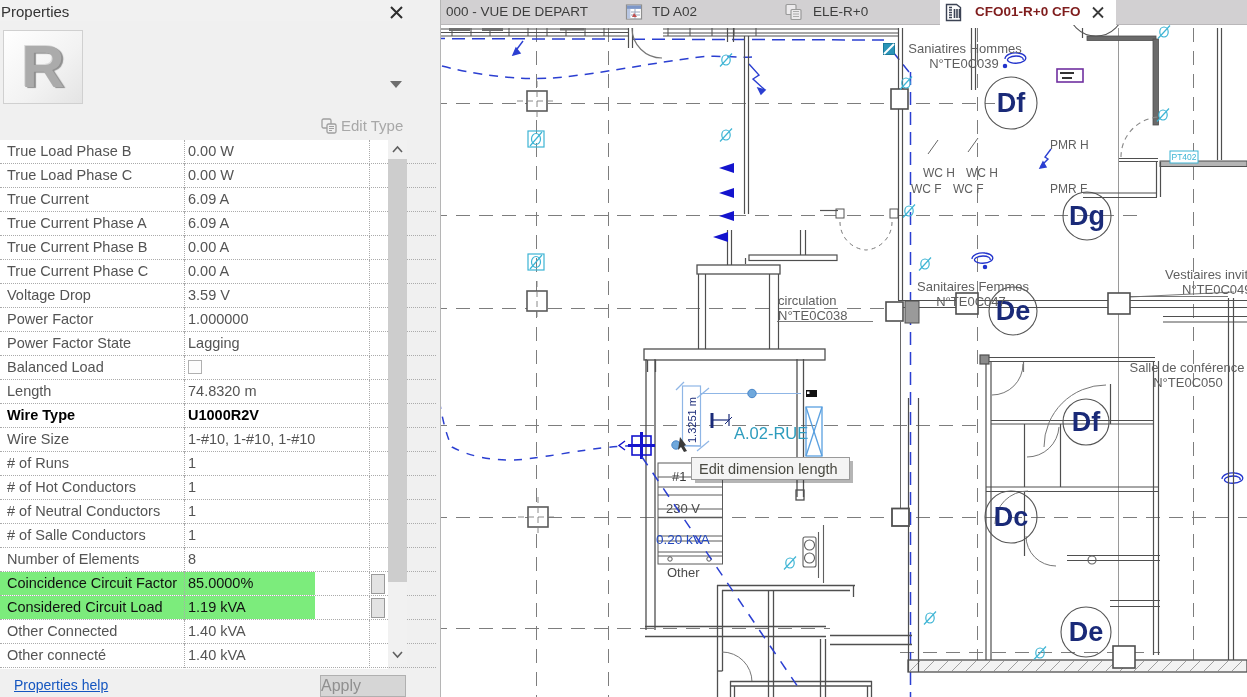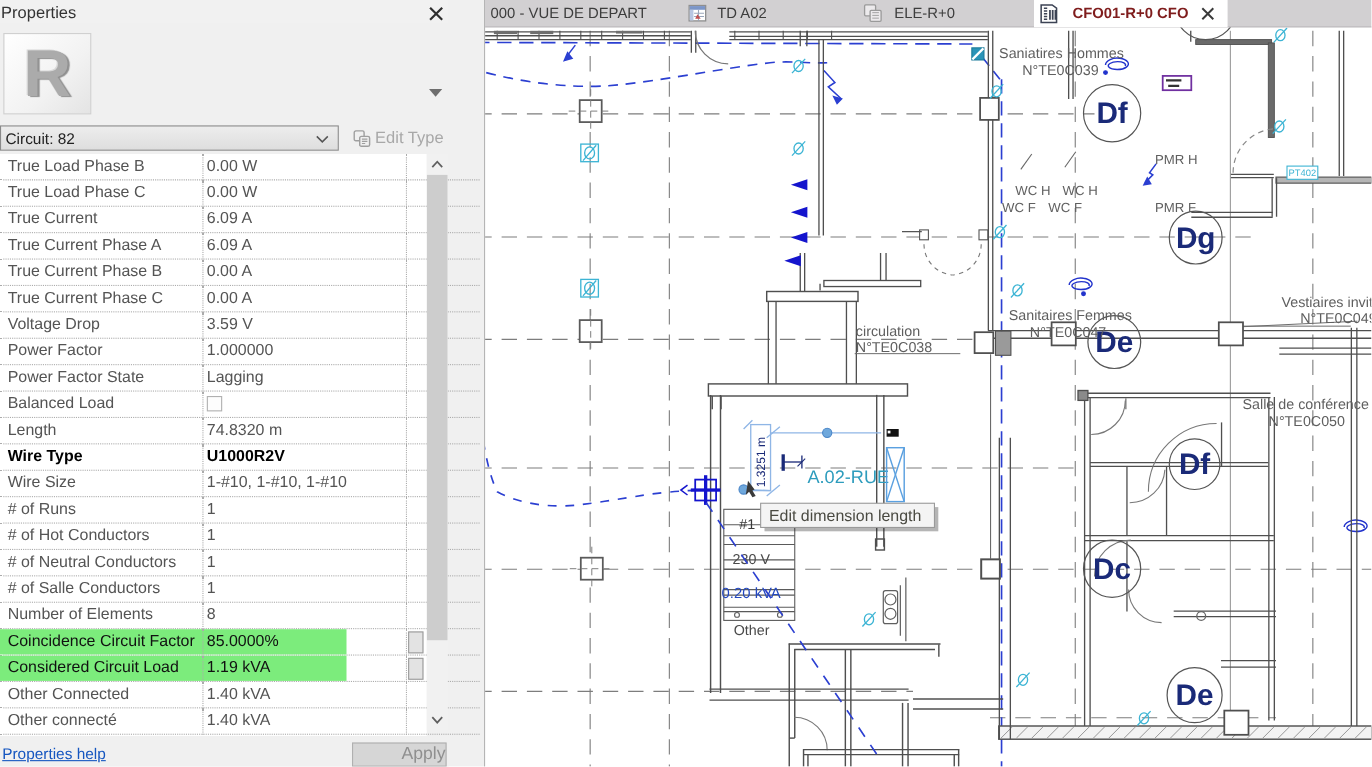--- a/index.html
+++ b/index.html
@@ -22,22 +22,22 @@
 .prow .l{position:absolute;left:7px;top:3px;font-size:14.5px;color:#545454;white-space:nowrap;}
 .prow .v{position:absolute;left:188px;top:3px;font-size:14.5px;color:#545454;white-space:nowrap;}
 .prow .bdot{position:absolute;left:184px;top:0;width:1px;height:24px;border-left:1px dotted #ababab;}
 .prow .bdot2{position:absolute;left:369px;top:0;width:1px;height:24px;border-left:1px dotted #ababab;}
 .prow.bold .l,.prow.bold .v{color:#000;font-weight:700;}
 .cb{position:absolute;left:188px;top:4px;width:14px;height:14px;border:1px solid #b0b0b0;background:#fdfdfd;box-sizing:border-box;}
 .mbtn{position:absolute;left:371px;width:14px;height:20px;background:#e3e3e3;border:1px solid #9a9a9a;box-sizing:border-box;}
 
 #sbar{position:absolute;left:388px;top:140px;width:19px;height:524px;background:#f1f1f1;}
 #pfoot{position:absolute;left:0;top:669px;width:408px;height:28px;background:#f0f0f0;}
-#phelp{position:absolute;left:2px;top:8px;font-size:14px;color:#1556c0;text-decoration:underline;}
-#applybtn{position:absolute;left:320px;top:6px;width:86px;height:22px;background:#d6d6d6;border:1px solid #b0b0b0;box-sizing:border-box;text-align:right;}
+#phelp{position:absolute;left:14px;top:8px;font-size:14px;color:#1556c0;text-decoration:underline;}
+#applybtn{position:absolute;left:320px;top:6px;width:86px;height:22px;background:#d6d6d6;border:1px solid #b0b0b0;box-sizing:border-box;text-align:left;}
 #applybtn span{font-size:16px;color:#8f8f8f;line-height:20px;}
 
 #tabbar{position:absolute;left:409px;top:0;width:838px;height:25px;background:#d2d0d2;border-bottom:1px solid #b9b7b9;box-sizing:border-box;}
 .tabtext{position:absolute;top:4px;font-size:13.5px;color:#3d3d3d;white-space:nowrap;}
 
 #cad{position:absolute;left:409px;top:25px;}
 </style></head>
 <body>
 <div id="root">
 
@@ -473,26 +473,20 @@
 <div id="panel">
   <div id="ptitle">
         <span class="t">Properties</span>
     <svg width="14" height="14" style="position:absolute;left:390px;top:6px">
           <path d="M1,1 L12,12 M12,1 L1,12" stroke="#2e2e2e" stroke-width="2"></path>
         </svg>
   </div>
   <div id="phead">
     <div id="preview"><span class="r">R</span></div>
     <div id="ddarrow"></div>
-    <div id="combo">
-          <span class="ct">Circuit: 82</span>
-      <svg width="12" height="8" style="position:absolute;right:8px;top:8px">
-            <path d="M1,1 L6,6 L11,1" stroke="#555" stroke-width="1.4" fill="none"></path>
-          </svg>
-    </div>
     <div id="edittype">
       <svg width="17" height="16" style="position:absolute;left:0px;top:2px">
         <rect x="1" y="1" width="9" height="9" rx="1.5" fill="none" stroke="#9f9f9f" stroke-width="1.3"></rect>
         <rect x="6" y="6" width="9" height="9" rx="1.5" fill="#f0f0f0" stroke="#9f9f9f" stroke-width="1.3"></rect>
         <path d="M8,8.5 h5 M8,10.5 h5 M8,12.5 h3" stroke="#9f9f9f" stroke-width="1"></path>
       </svg>
       <span style="position:absolute;left:20px;top:1px">Edit Type</span>
     </div>
   </div>
   <div id="ptable">

